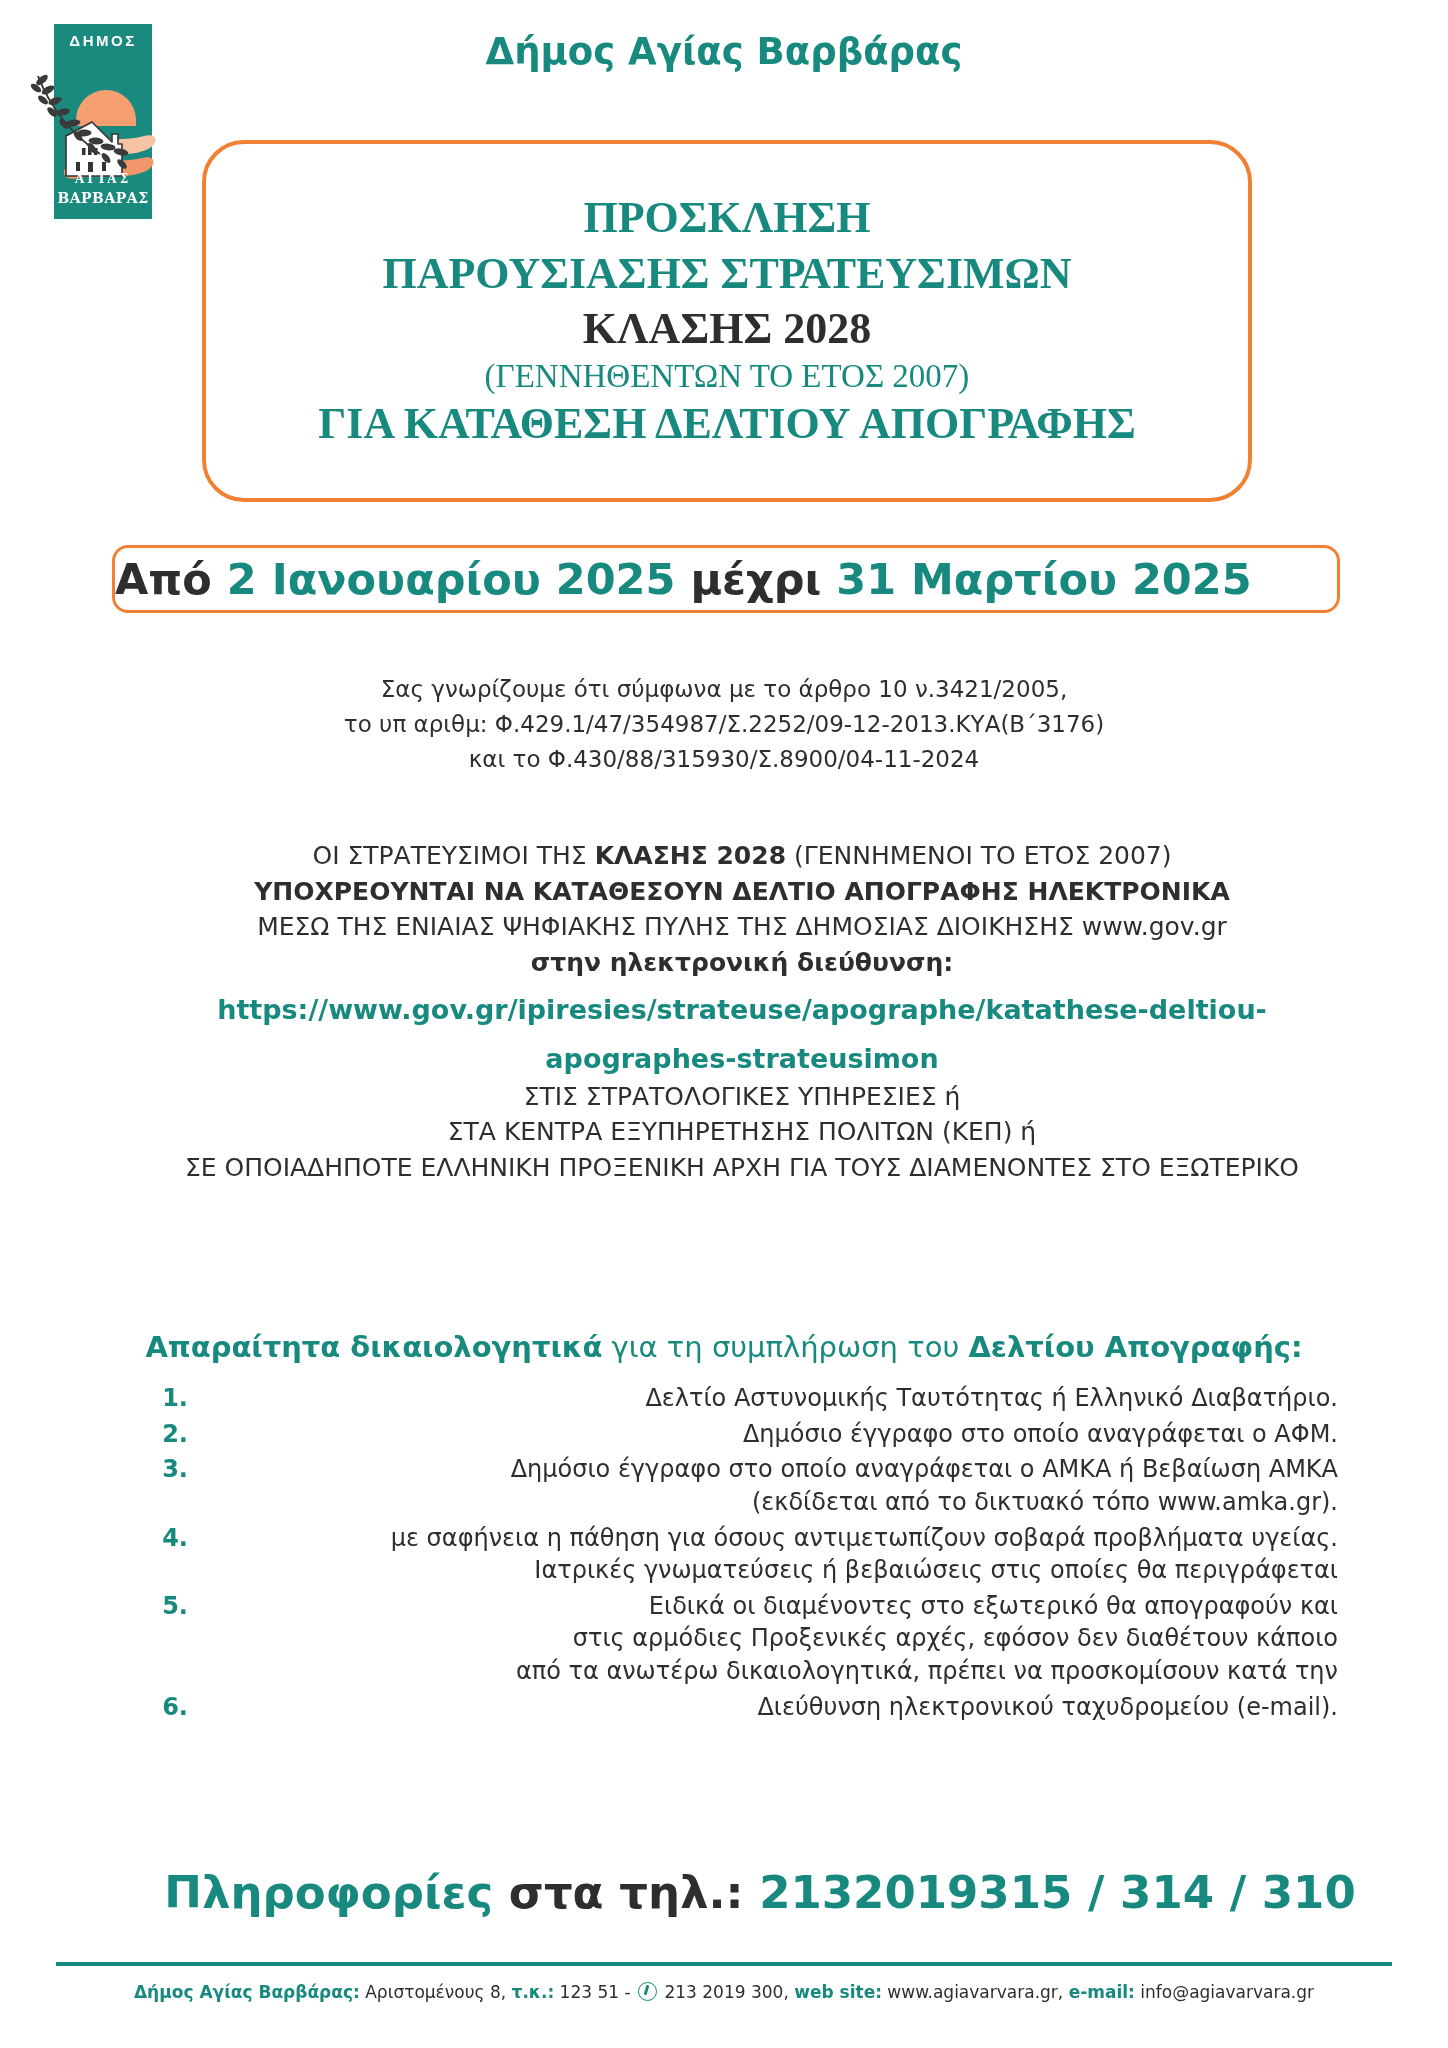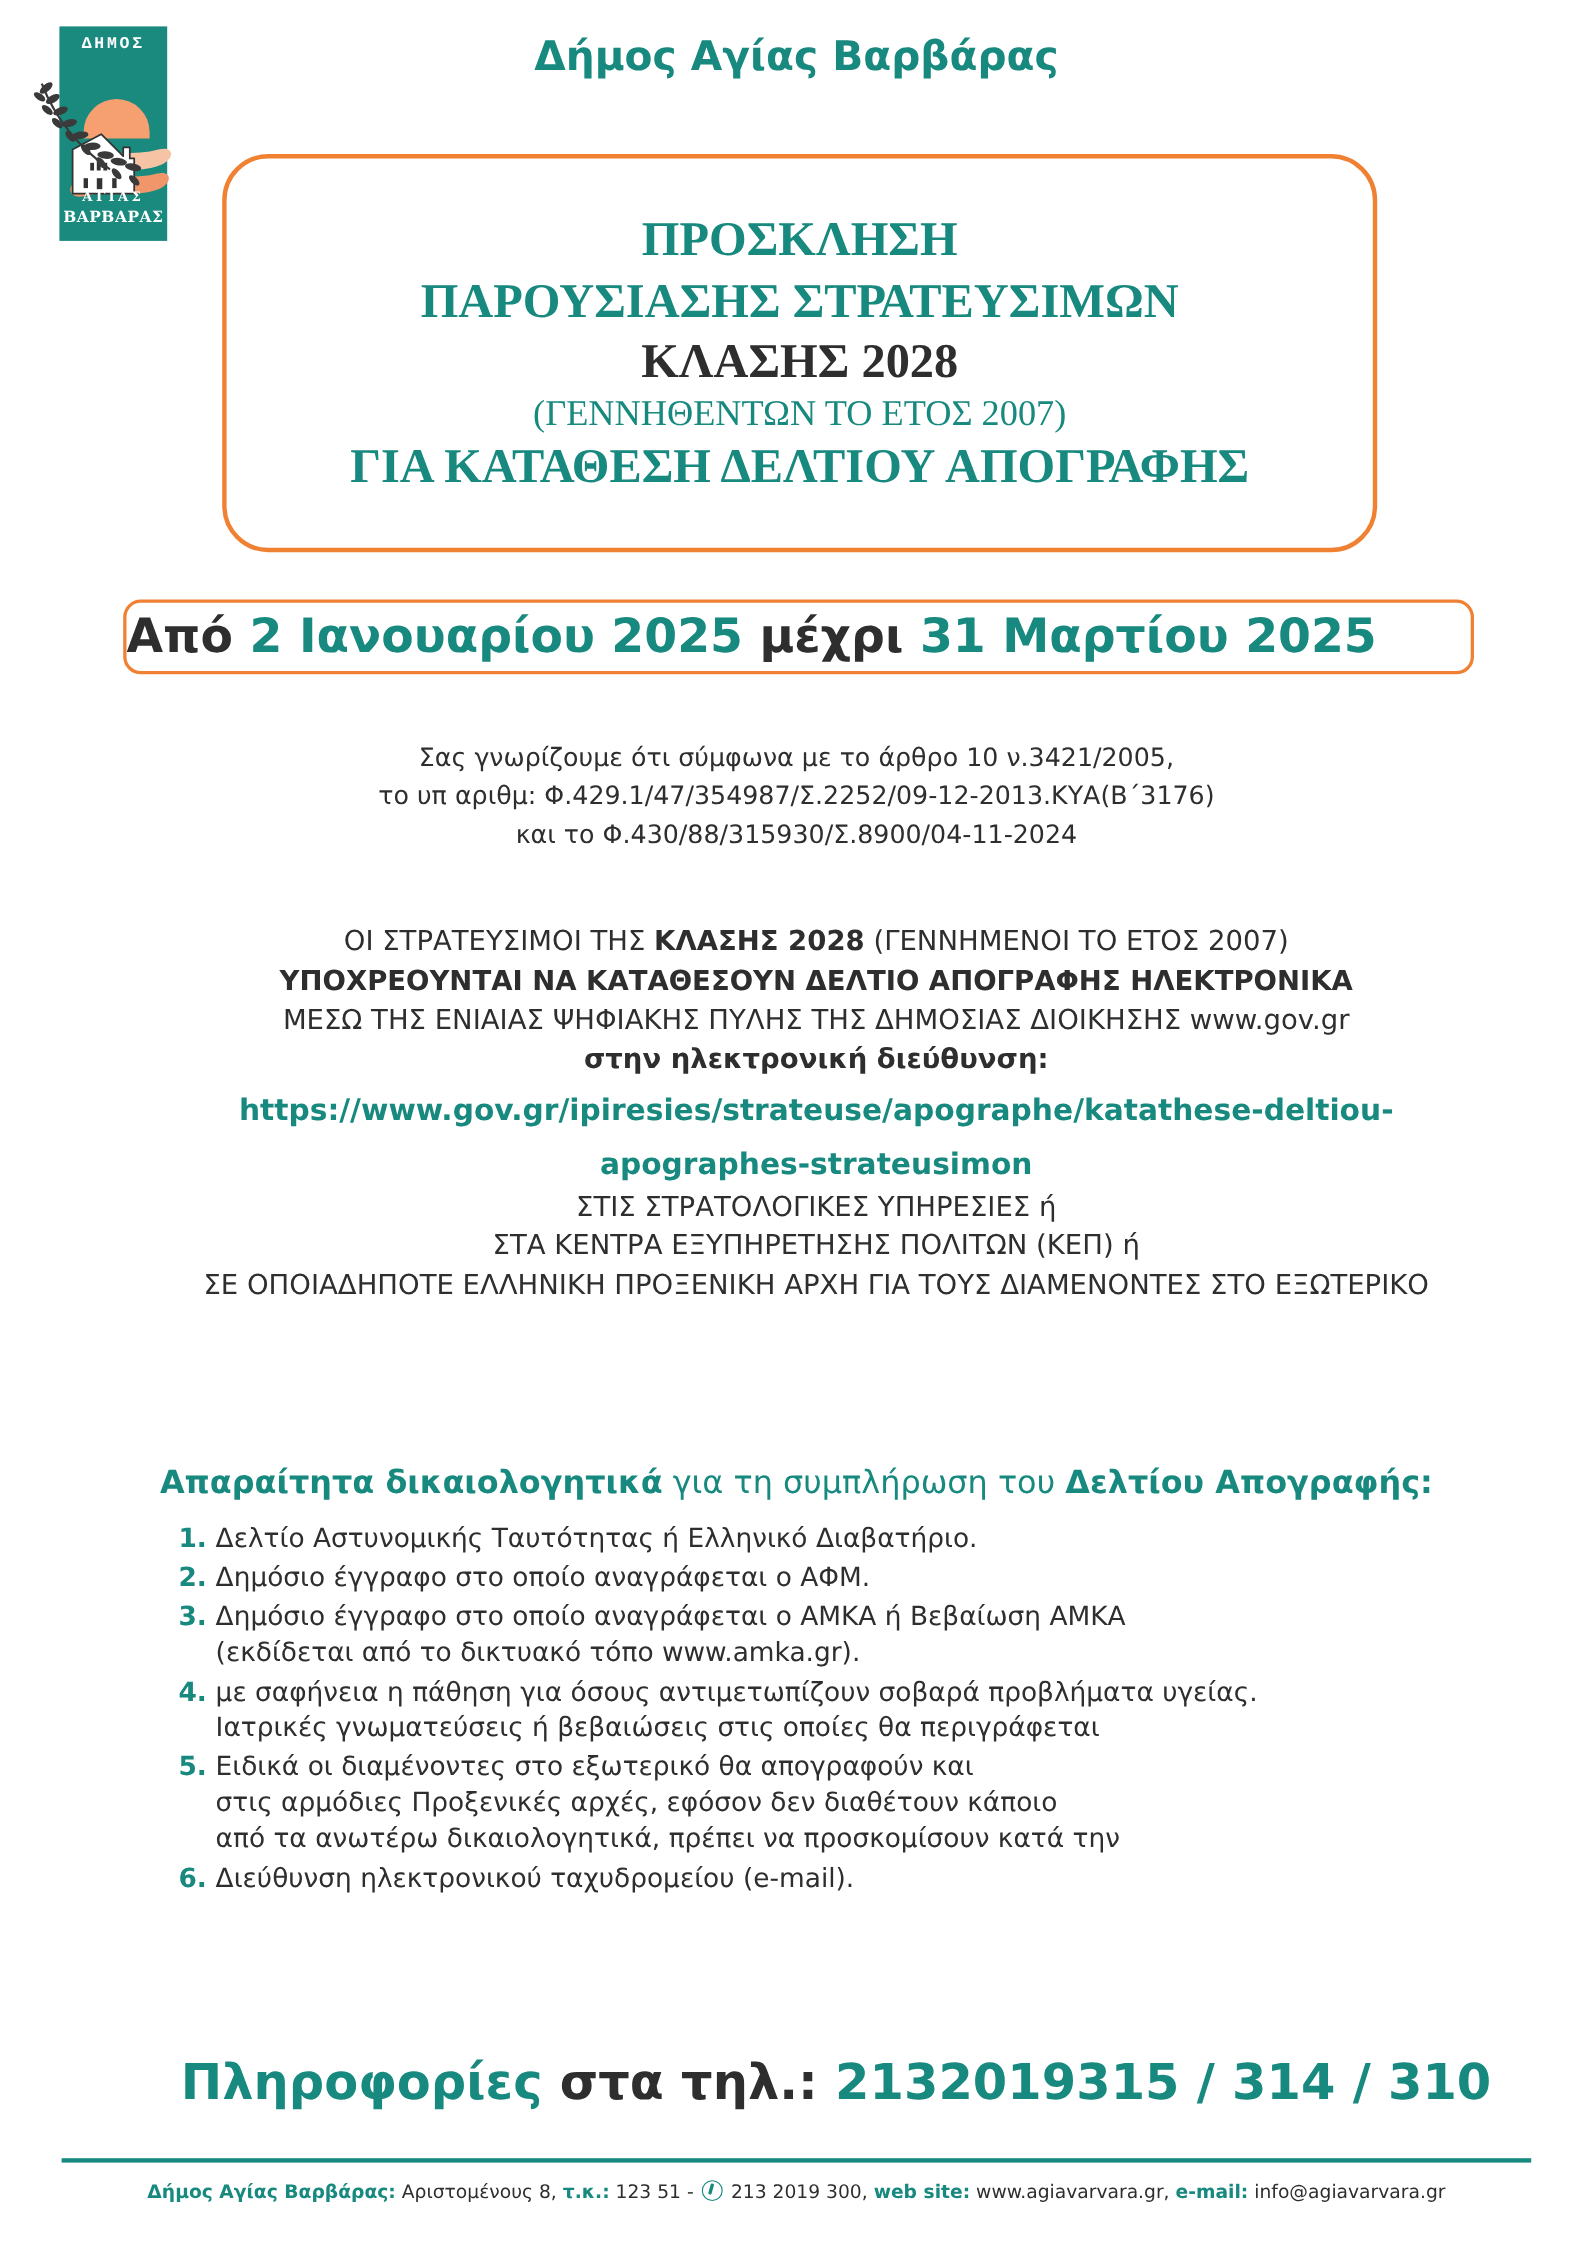--- a/index.html
+++ b/index.html
@@ -32,21 +32,21 @@
     height: 195px;
     background: #1a8a7e;
   }
   .logo-word-top {
     position: absolute;
     left: 28px;
     top: 8px;
     width: 98px;
     text-align: center;
     color: #ffffff;
-    font-family: Liberation Mono, monospace;
+    font-family: Liberation Sans, sans-serif;
     font-weight: 700;
     font-size: 15px;
     letter-spacing: 2.5px;
   }
   .logo-word-mid {
     position: absolute;
     left: 28px;
     top: 148px;
     width: 98px;
     text-align: center;
@@ -190,21 +190,21 @@
   }
   .req-num {
     color: #17897f;
     font-weight: 700;
     min-width: 30px;
     text-align: right;
     margin-right: 8px;
     flex: 0 0 auto;
   }
   .req-body { flex: 1 1 auto; }
-  .req-body div { white-space: nowrap; }
+  .req-body div { white-space: nowrap; text-align: right; }
 
   
   .phones {
     position: absolute;
     left: 0;
     top: 1866px;
     width: 1448px;
     text-align: center;
     font-size: 45px;
     font-weight: 700;

